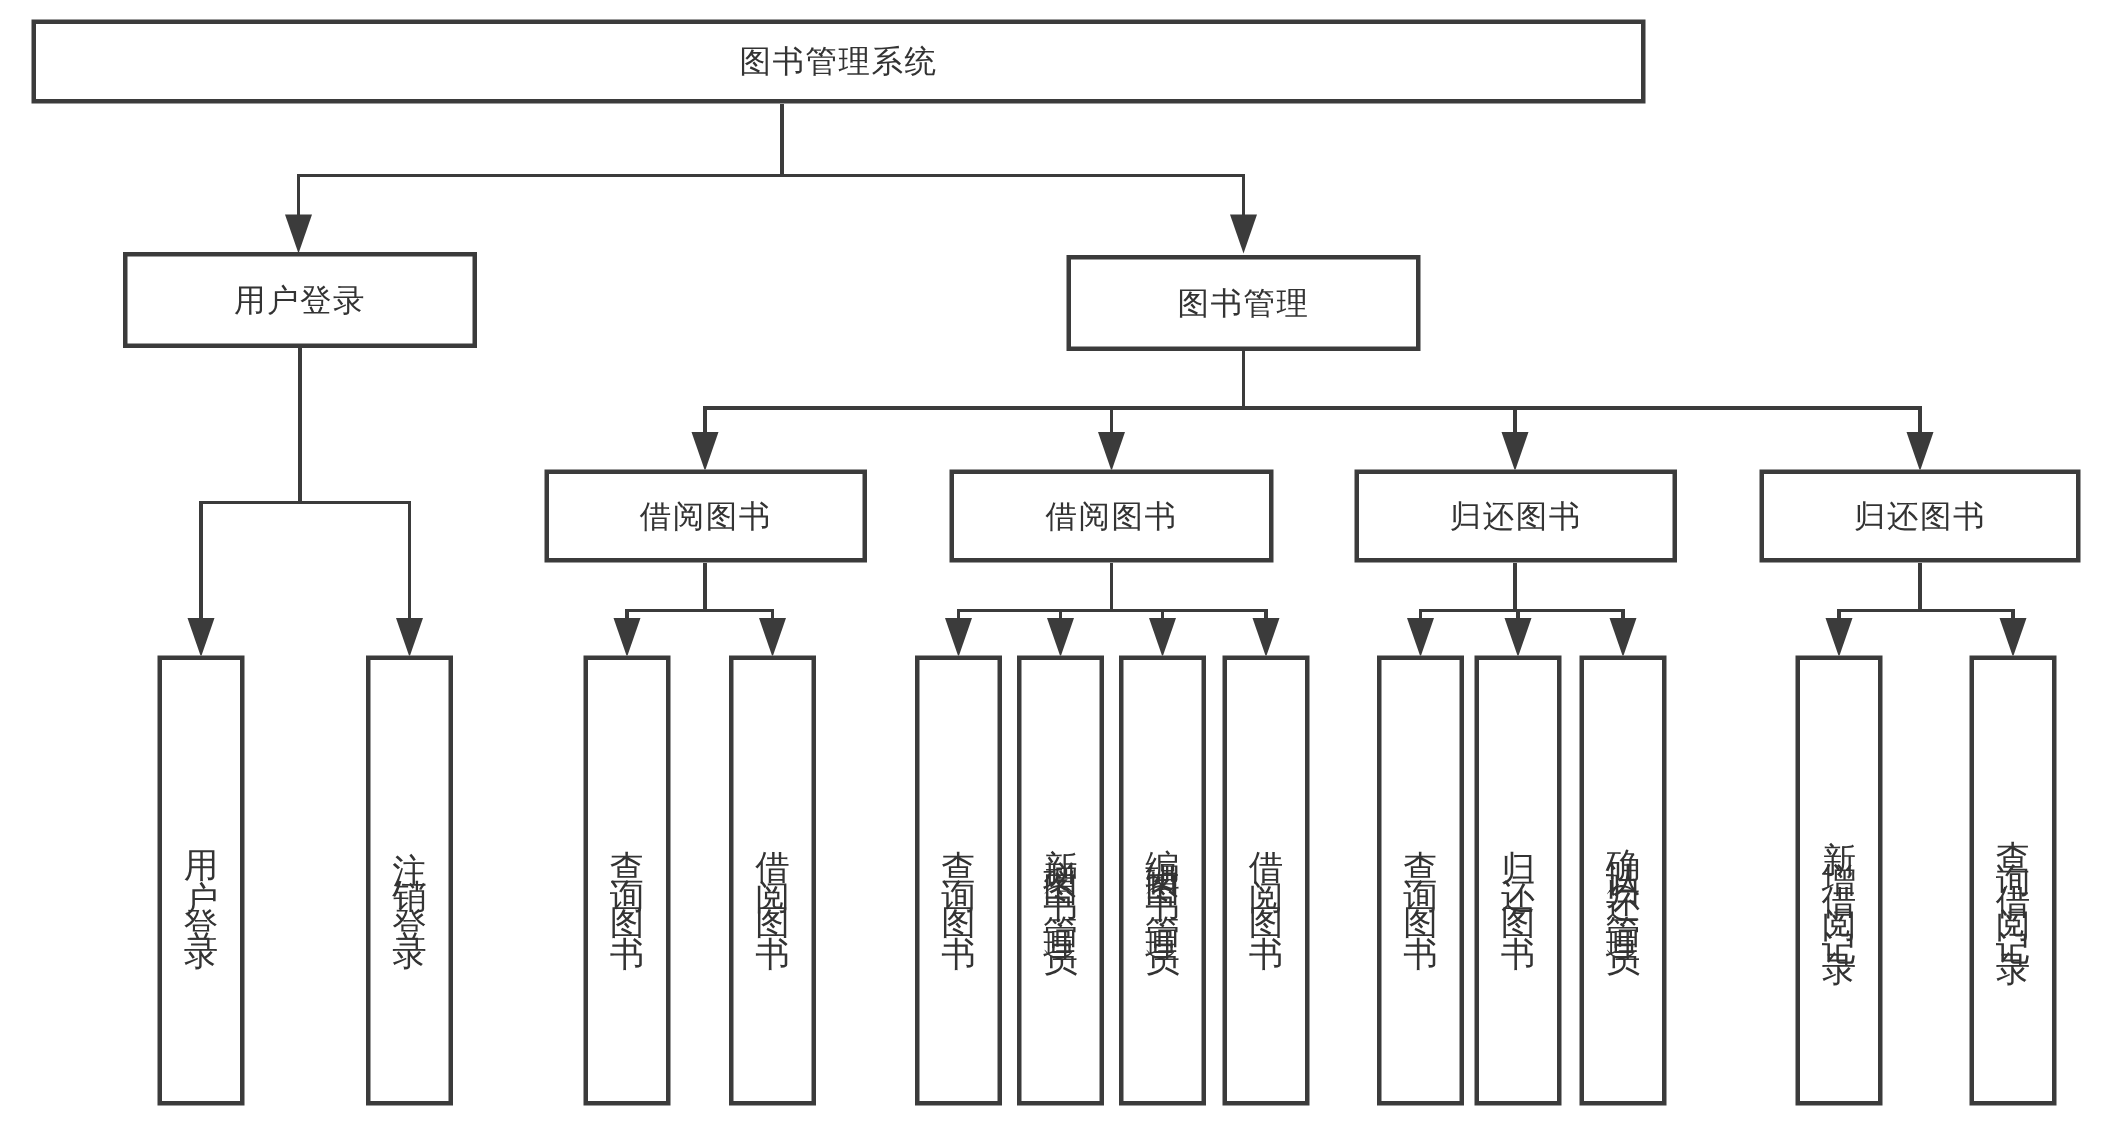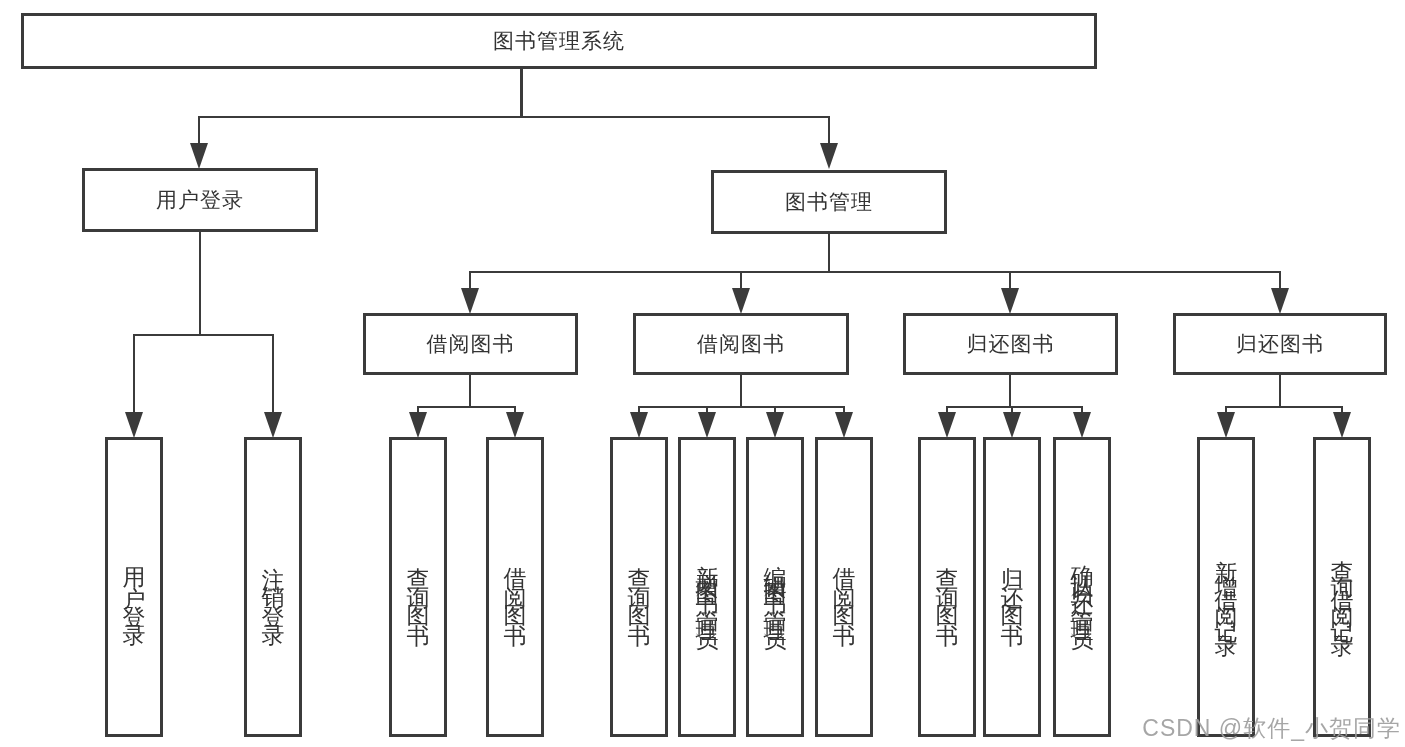--- a/index.html
+++ b/index.html
@@ -191,15 +191,14 @@
   <div class="node vbox" style="left:1053px">
     <span class="vlabel" style="letter-spacing: 9px;">确认归还（管理员）</span>
   </div>
   <div class="node vbox" style="left:1197px">
     <span class="vlabel" style="letter-spacing: 15px;">新增借阅记录</span>
   </div>
   <div class="node vbox" style="left:1313px">
     <span class="vlabel" style="letter-spacing: 15px;">查询借阅记录</span>
   </div>
 
-  <div class="watermark">CSDN @软件_小贺同学</div>
 
 </div>
 
 </body></html>

